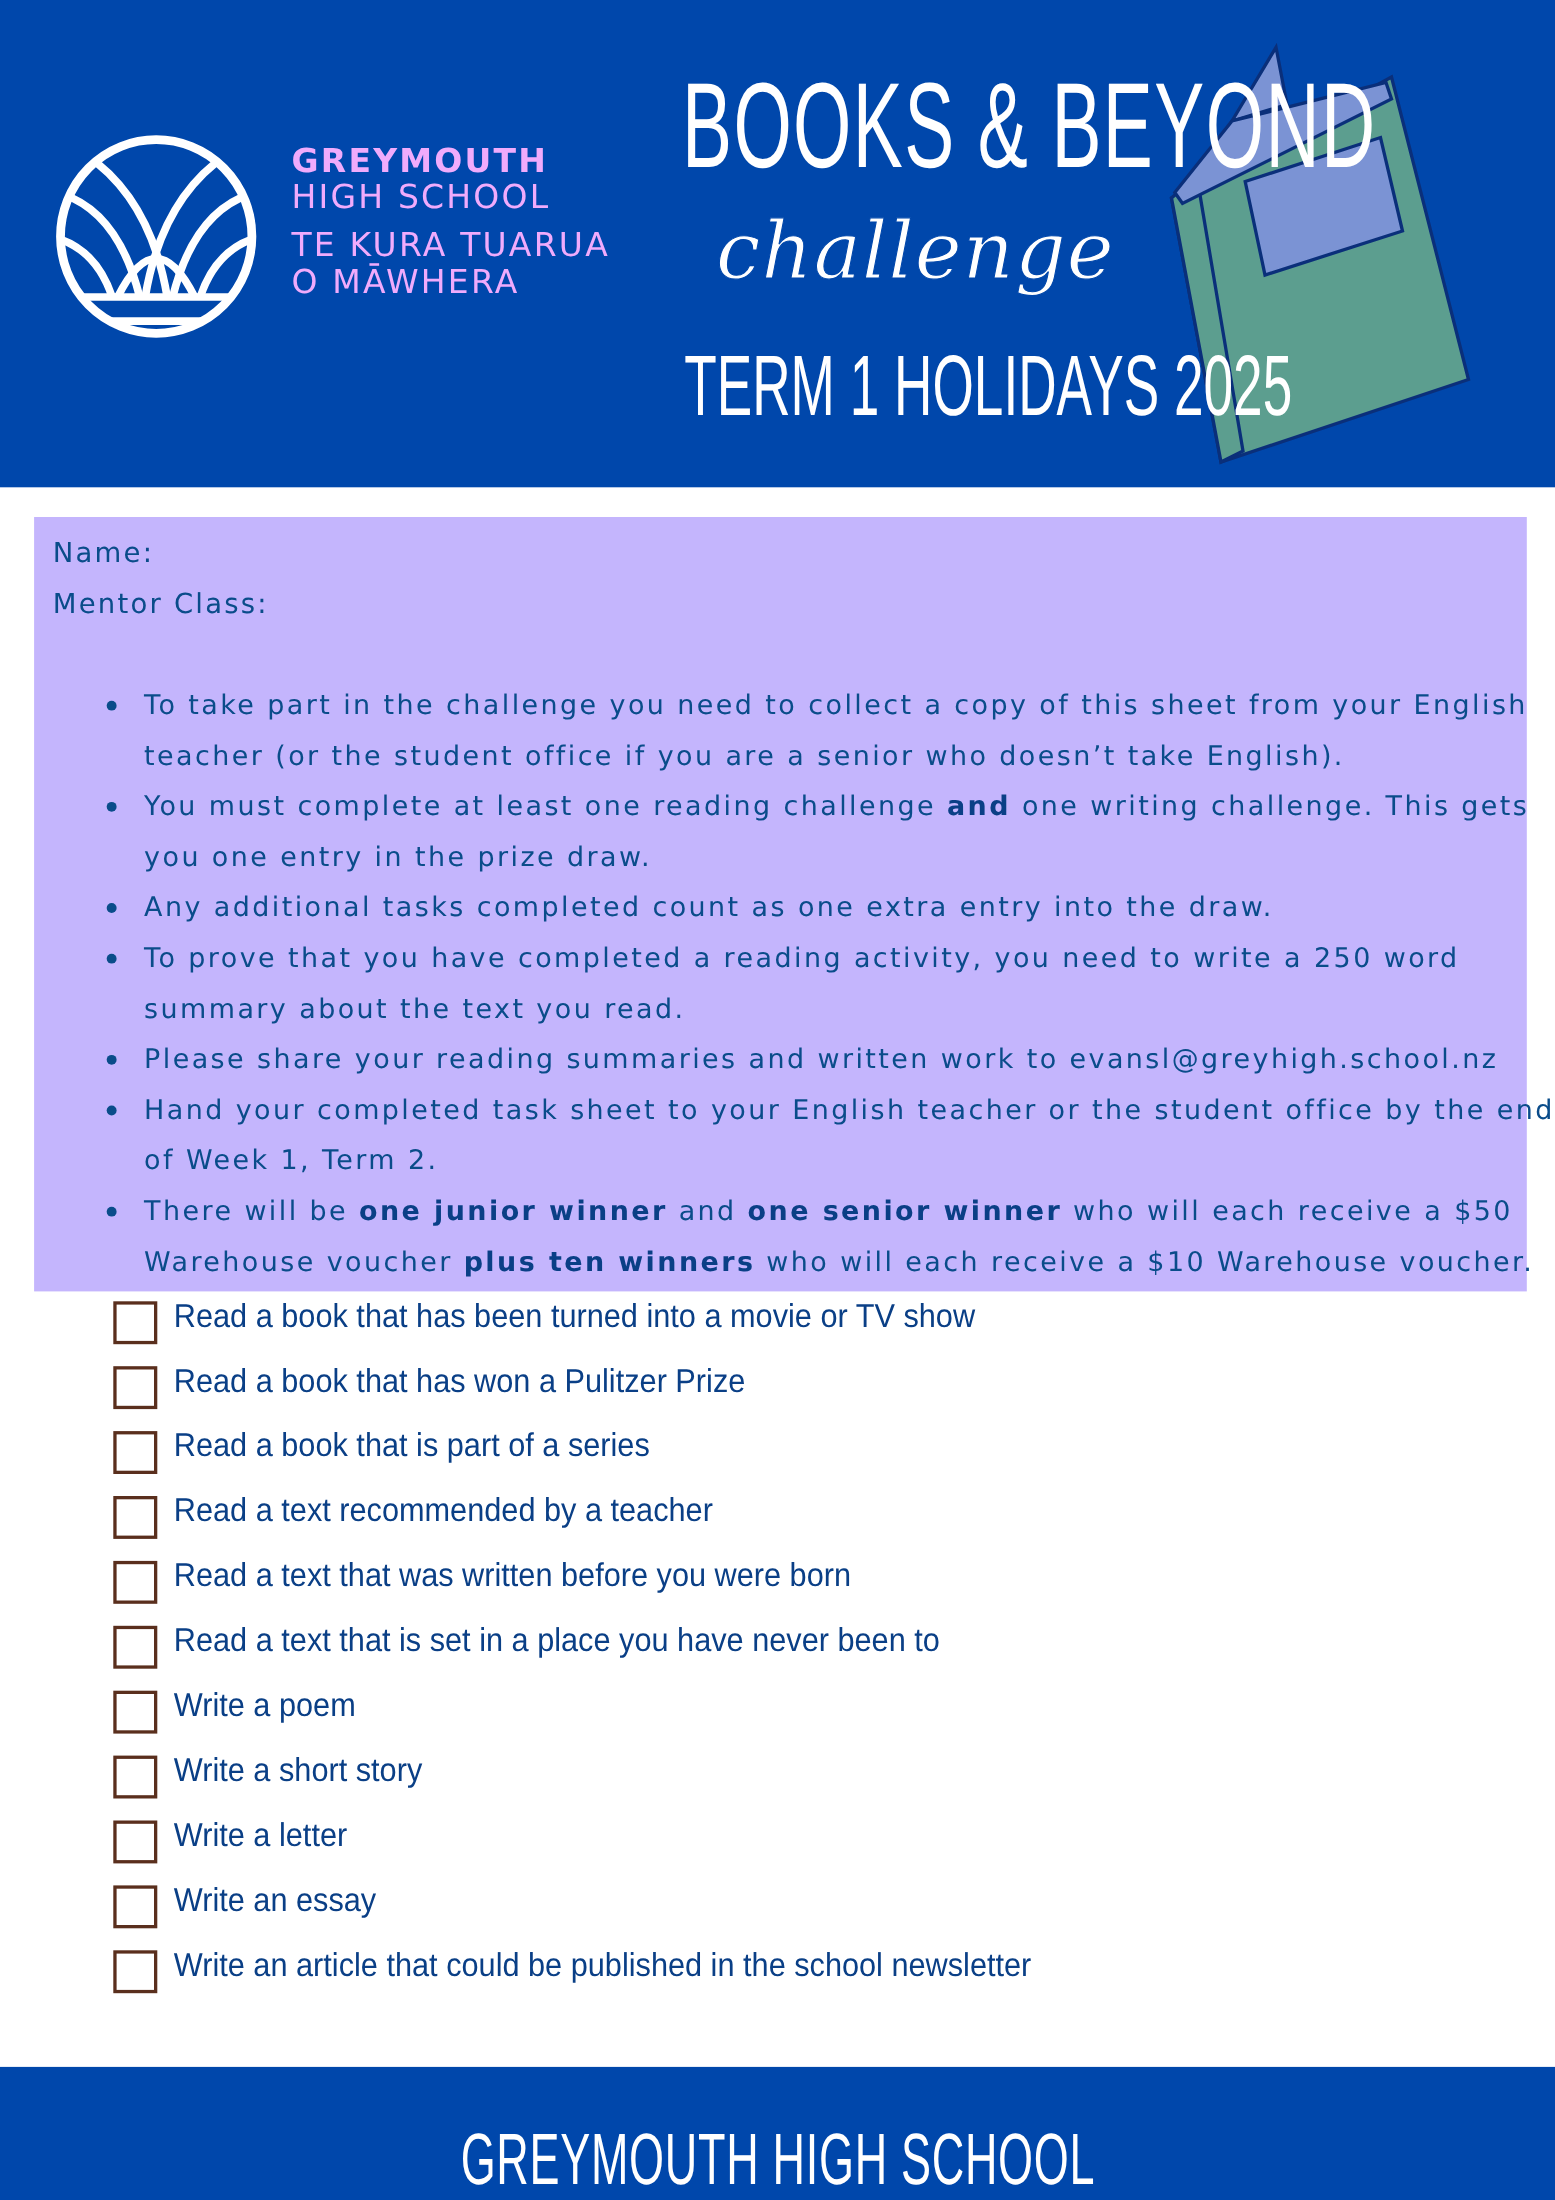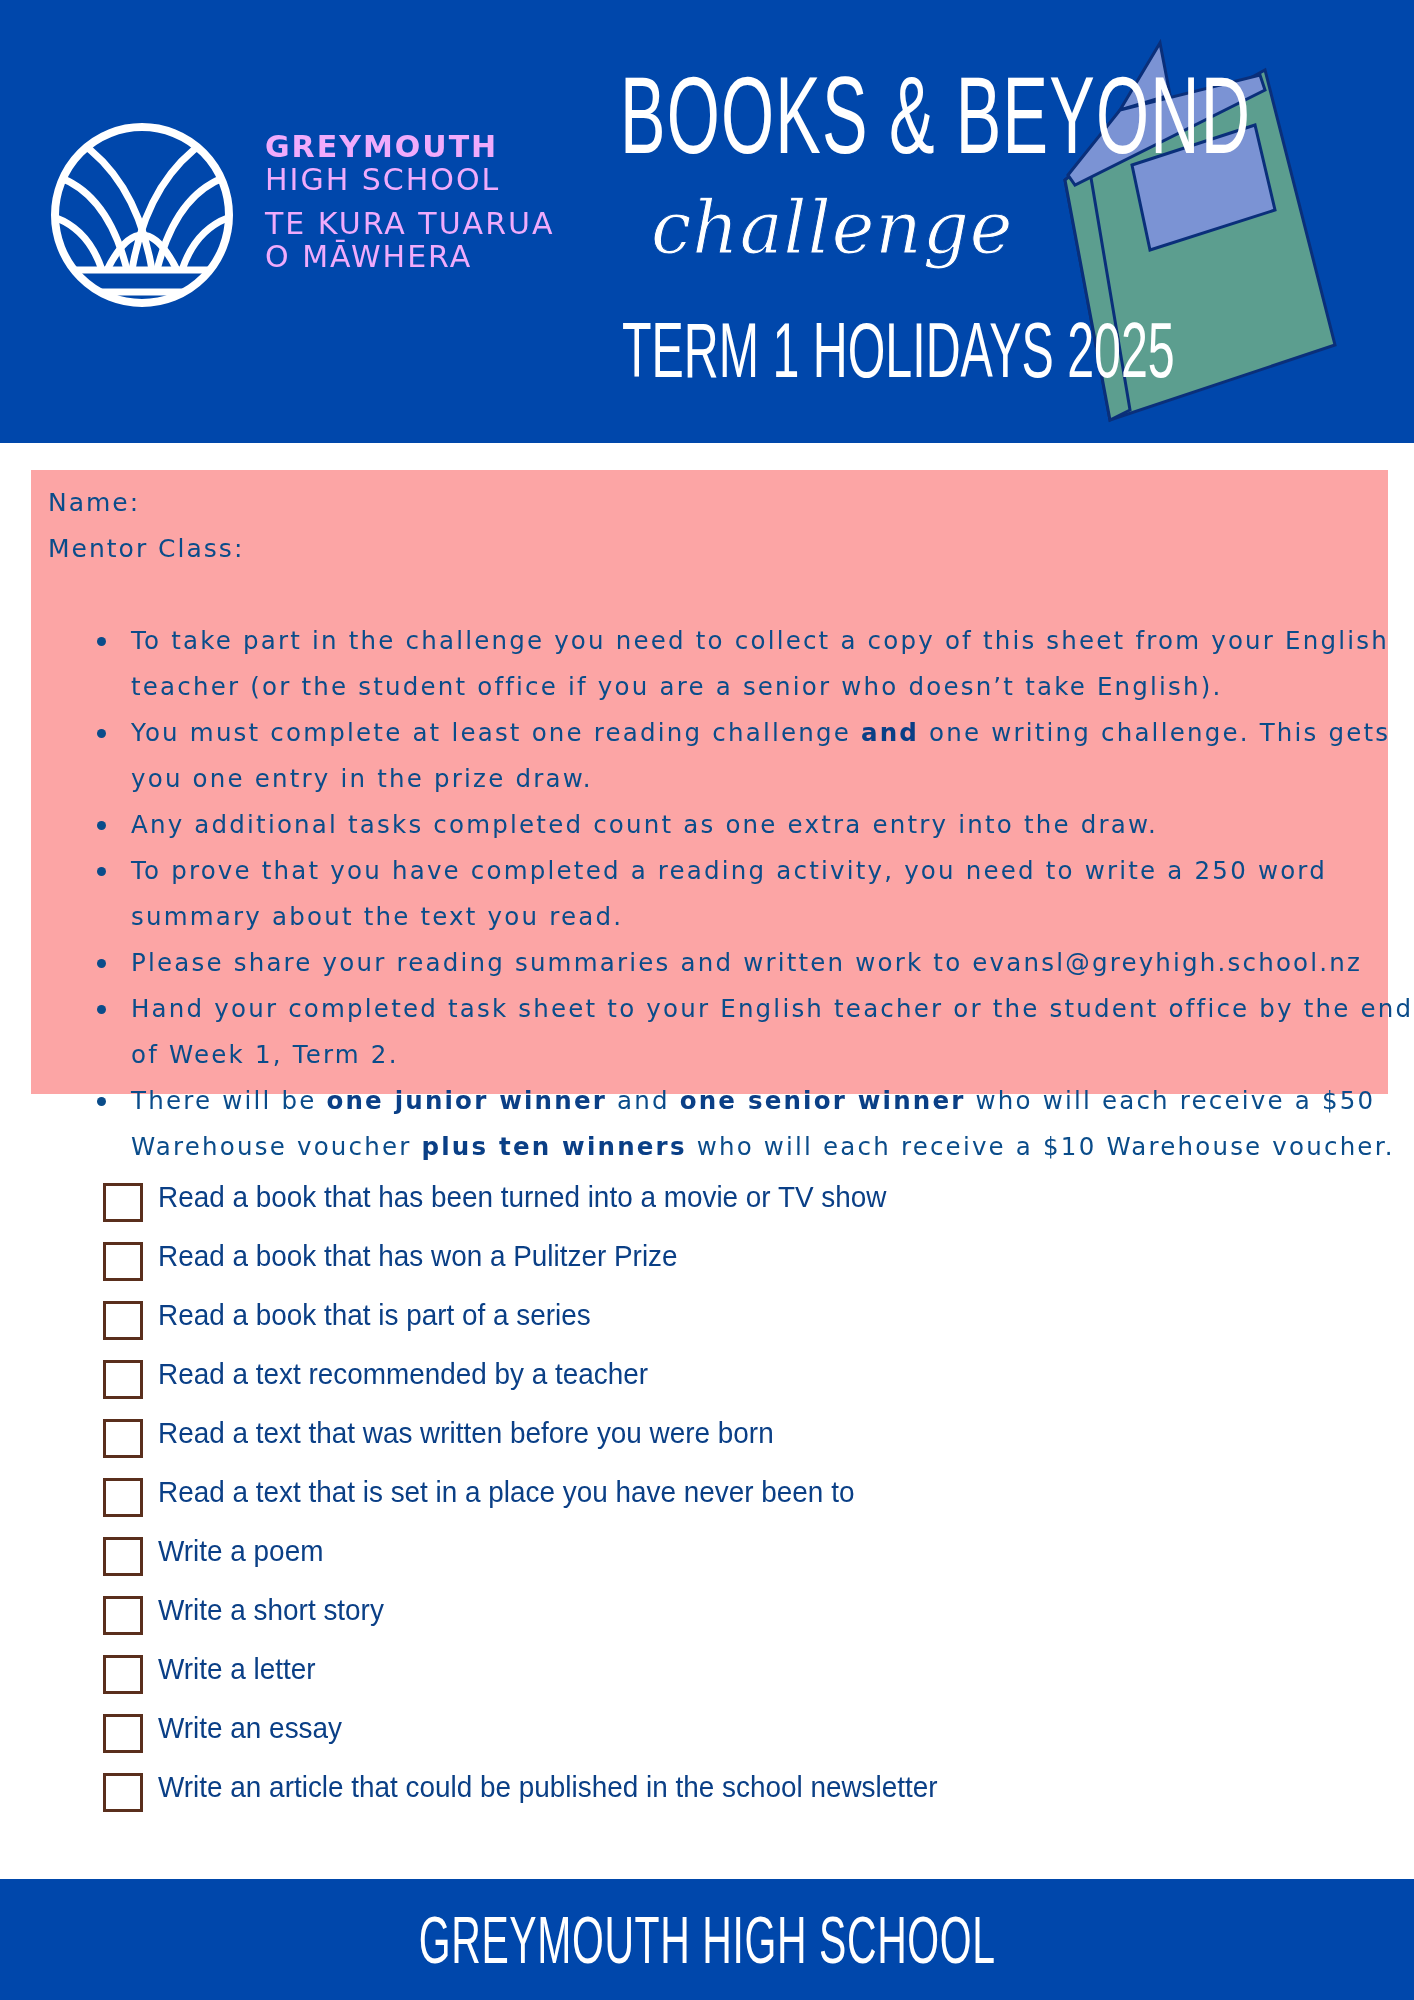--- a/index.html
+++ b/index.html
@@ -39,22 +39,22 @@
   }
   .title-term {
     position: absolute; left: 622px; top: 308px;
     color: #ffffff; font-family: "Liberation Sans", sans-serif;
     font-size: 78px; line-height: 84px;
     transform: scaleX(0.62); transform-origin: left top;
     white-space: nowrap;
   }
 
   .info-panel {
-    position: absolute; left: 31px; top: 470px; width: 1357px; height: 624px;
-    background: #fca5a5;
+    position: absolute; left: 31px; top: 470px; width: 1357px; height: 704px;
+    background: #c4b5fd;
     color: #0a4c8a;
   }
   .field-label {
     position: absolute; left: 17px;
     font-family: "DejaVu Sans", sans-serif; font-size: 25px; letter-spacing: 2px;
     color: #0a4c8a;
   }
   .rules {
     position: absolute; left: 48px; top: 148px; width: 1300px;
     margin: 0; padding: 0 0 0 52px; list-style: none;
@@ -82,21 +82,21 @@
   .task .label {
     position: absolute; left: 55px; top: 0px;
     font-family: "Liberation Sans", sans-serif; font-size: 30px; line-height: 44px;
     color: #0a3f86; white-space: nowrap;
     transform: scaleX(0.93); transform-origin: left top;
   }
 
   .footer {
     position: absolute; left: 0; top: 1879px; width: 1414px; height: 121px;
     background: #0047ab;
-    display: flex; align-items: center; justify-content: center;
+    display: flex; align-items: flex-end; justify-content: center;
   }
   .footer-text {
     color: #ffffff; font-family: "Liberation Sans", sans-serif;
     font-size: 66px; letter-spacing: 1px;
     transform: scaleX(0.62);
     white-space: nowrap;
   }
 </style>
 </head>
 <body>

